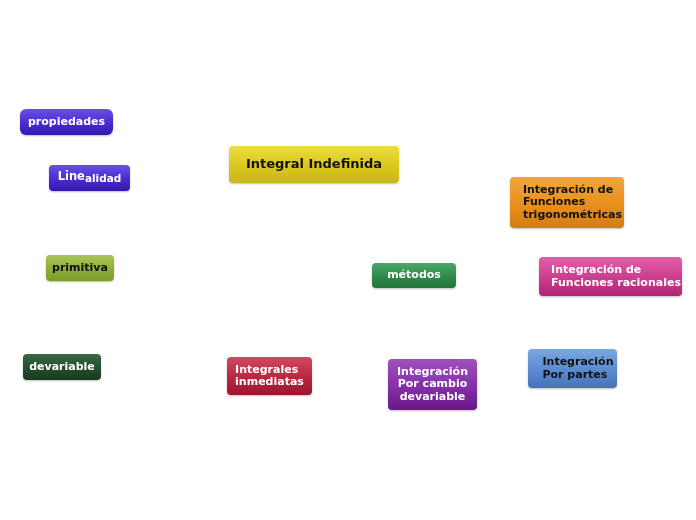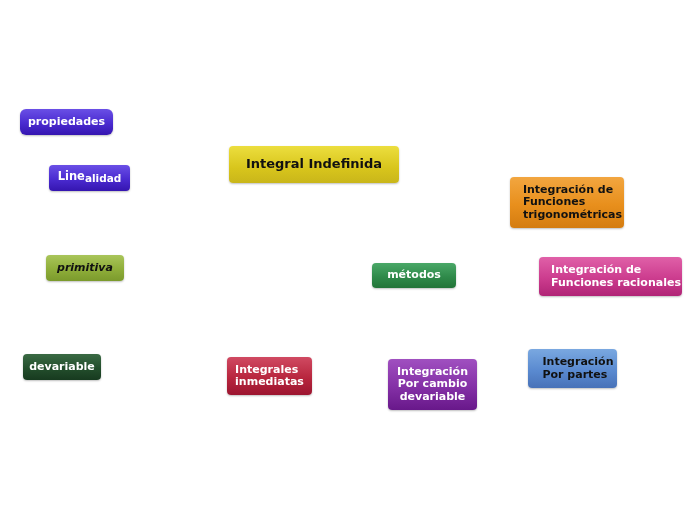--- a/index.html
+++ b/index.html
@@ -19,22 +19,22 @@
   .node .txt { display: block; white-space: pre-line; }
 
   #n-root { left: 229px; top: 146px; width: 170px; height: 37px; font-size: 13px;
     background: linear-gradient(#ecde3e, #d8c51c 60%, #c9b61a); color: #111; }
   #n-prop { left: 20px; top: 109px; width: 93px; height: 26px;
     background: linear-gradient(#6a4fe6, #4a2bd0 55%, #3515b0); color: #fff; border-radius: 6px; }
   #n-lin { left: 15px; top: 165px; width: 81px; height: 26px;
     background: linear-gradient(#6a4fe6, #4a2bd0 55%, #3515b0); color: #fff; margin-left: 34px; }
   #n-lin .big { font-size: 11.5px; position: relative; top: -1px; }
   #n-lin .small { font-size: 10.5px; position: relative; top: 1px; }
-  #n-prim { left: 46px; top: 255px; width: 78px; height: 26px;
-    background: linear-gradient(#a9c55a, #8fae3a 55%, #7b9a2c); color: #111; font-style: italic; }
+  #n-prim { left: 46px; top: 255px; width: 68px; height: 26px;
+    background: linear-gradient(#a9c55a, #8fae3a 55%, #7b9a2c); color: #111; }
   #n-deriv { left: 23px; top: 354px; width: 78px; height: 26px;
     background: linear-gradient(#3a6a44, #234e2c 55%, #173a1f); color: #fff; }
   #n-met { left: 372px; top: 263px; width: 84px; height: 25px;
     background: linear-gradient(#4aa868, #2f8a4a 55%, #227438); color: #fff; }
   #n-inm { left: 227px; top: 357px; width: 85px; height: 38px; 
     background: linear-gradient(#d04a62, #b8263e 55%, #9c1530); color: #fff; }
   #n-cambio { left: 388px; top: 359px; width: 89px; height: 51px;
     background: linear-gradient(#a050c0, #8430a6 55%, #68188a); color: #fff; }
   #n-partes { left: 528px; top: 349px; width: 89px; height: 39px; padding-left: 11px;
     background: linear-gradient(#7aa8e0, #5a8ad0 55%, #4872b8); color: #111; }

